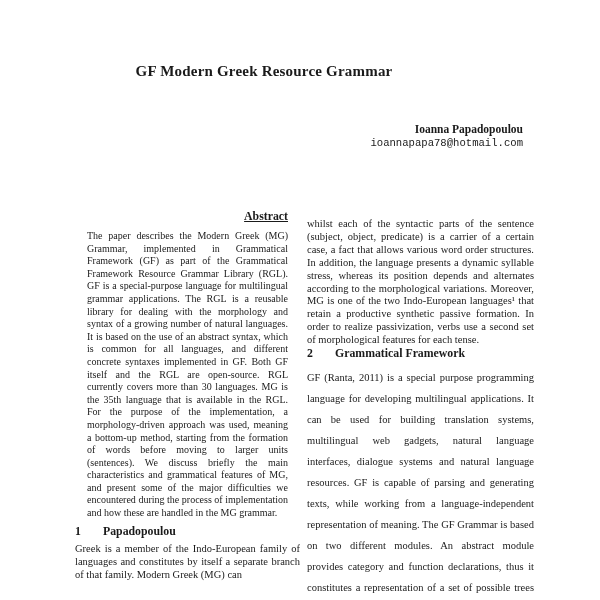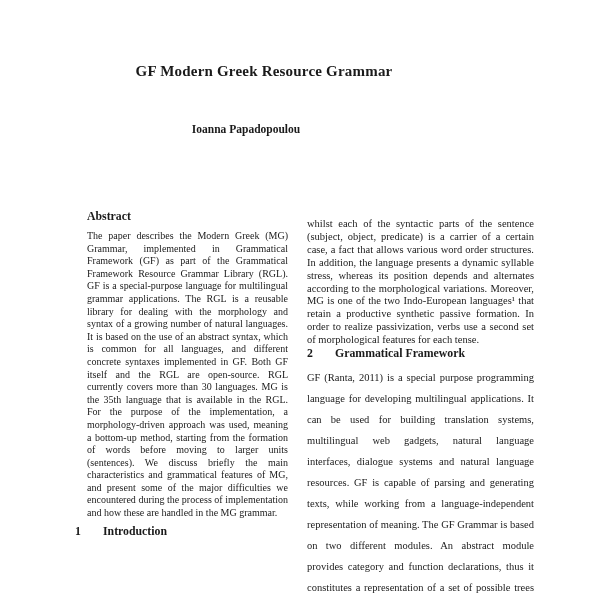--- a/index.html
+++ b/index.html
@@ -28,21 +28,22 @@
     text-align: center;
     font-size: 15px;
     font-weight: bold;
     letter-spacing: 0.2px;
   }
   .author-block {
     position: absolute;
     top: 122px;
     left: 0;
     width: 492px;
-    text-align: center;
+    text-align: right;
+    padding-left: 31px;
   }
   .author-name {
     font-size: 11.5px;
     font-weight: bold;
     line-height: 14px;
   }
   .author-affiliation {
     font-size: 11px;
     line-height: 14.5px;
   }
@@ -55,25 +56,26 @@
     position: absolute;
     top: 210px;
     left: 75px;
     width: 459px;
     display: flex;
     gap: 7px;
   }
   .col-left  { width: 225px; }
   .col-right { width: 227px; }
   .abstract-heading {
-    text-align: left;
+    text-align: right;
     font-weight: bold;
     font-size: 11.8px;
     line-height: 13px;
     margin: 0 12px 7px 12px;
+    text-decoration: underline;
   }
   .abstract-body {
     margin: 0 12px;
     font-size: 10px;
     line-height: 12.6px;
     text-align: justify;
   }
   .section-heading {
     font-size: 11.8px;
     font-weight: bold;
@@ -96,31 +98,33 @@
 </style>
 </head>
 <body>
 
 <div class="paper-page">
 
   <div class="paper-title">GF Modern Greek Resource Grammar</div>
 
   <div class="author-block">
     <div class="author-name">Ioanna Papadopoulou</div>
+    <div class="author-email">ioannapapa78@hotmail.com</div>
   </div>
 
   <div class="columns">
 
     <div class="col-left">
       <div class="abstract-heading">Abstract</div>
       <div class="abstract-body">The paper describes the Modern Greek (MG) Grammar, implemented in Grammatical Framework (GF) as part of the Grammatical Framework Resource Grammar Library (RGL). GF is a special-purpose language for multilingual grammar applications. The RGL is a reusable library for dealing with the morphology and syntax of a growing number of natural languages. It is based on the use of an abstract syntax, which is common for all languages, and different concrete syntaxes implemented in GF. Both GF itself and the RGL are open-source. RGL currently covers more than 30 languages. MG is the 35th language that is available in the RGL. For the purpose of the implementation, a morphology-driven approach was used, meaning a bottom-up method, starting from the formation of words before moving to larger units (sentences). We discuss briefly the main characteristics and grammatical features of MG, and present some of the major difficulties we encountered during the process of implementation and how these are handled in the MG grammar.</div>
 
       <div class="section-heading sec1">
-        <span class="sec-num">1</span><span>Introduction</span>
+        <span class="sec-num">1</span><span>Papadopoulou</span>
       </div>
+      <div class="body-par intro-body">Greek is a member of the Indo-European family of languages and constitutes by itself a separate branch of that family. Modern Greek (MG) can</div>
     </div>
 
     <div class="col-right">
       <div class="body-par cont-body">whilst each of the syntactic parts of the sentence (subject, object, predicate) is a carrier of a certain case, a fact that allows various word order structures. In addition, the language presents a dynamic syllable stress, whereas its position depends and alternates according to the morphological variations. Moreover, MG is one of the two Indo-European languages¹ that retain a productive synthetic passive formation. In order to realize passivization, verbs use a second set of morphological features for each tense.</div>
 
       <div class="section-heading sec2">
         <span class="sec-num">2</span><span>Grammatical Framework</span>
       </div>
       <div class="body-par gf-body">GF (Ranta, 2011) is a special purpose programming language for developing multilingual applications. It can be used for building translation systems, multilingual web gadgets, natural language interfaces, dialogue systems and natural language resources. GF is capable of parsing and generating texts, while working from a language-independent representation of meaning. The GF Grammar is based on two different modules. An abstract module provides category and function declarations, thus it constitutes a representation of a set of possible trees that reflect the semantically relevant structure of a language, and one or more concrete modules that contain linearization type definitions and rules, therefore managing to relate the tree structures with linear</div>
     </div>

